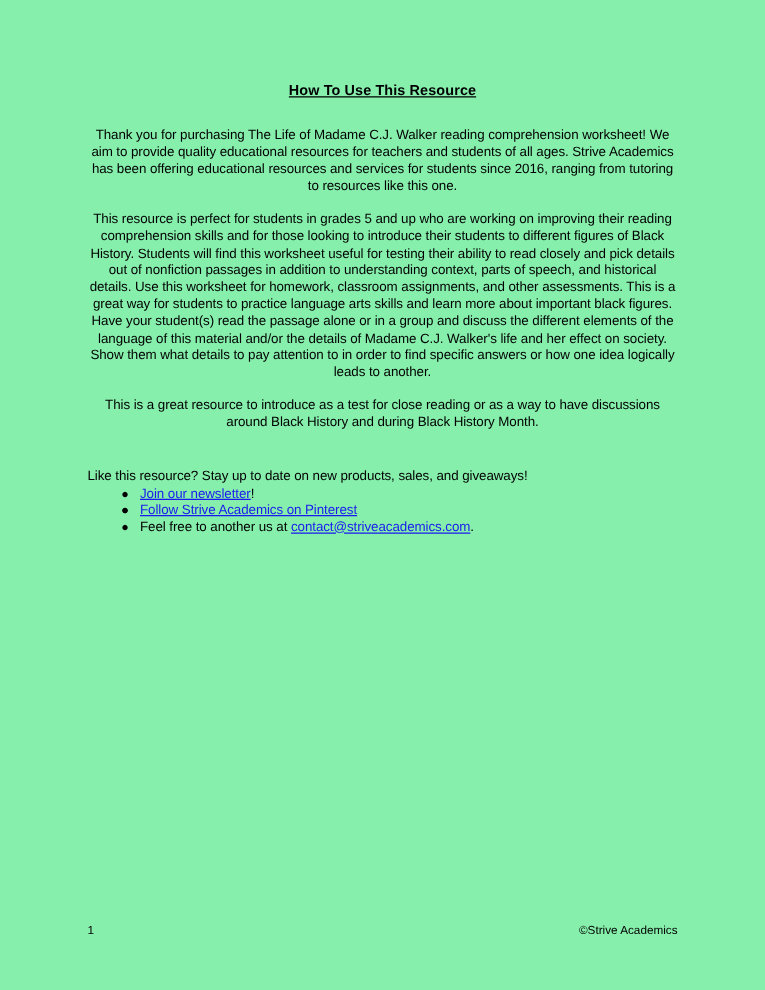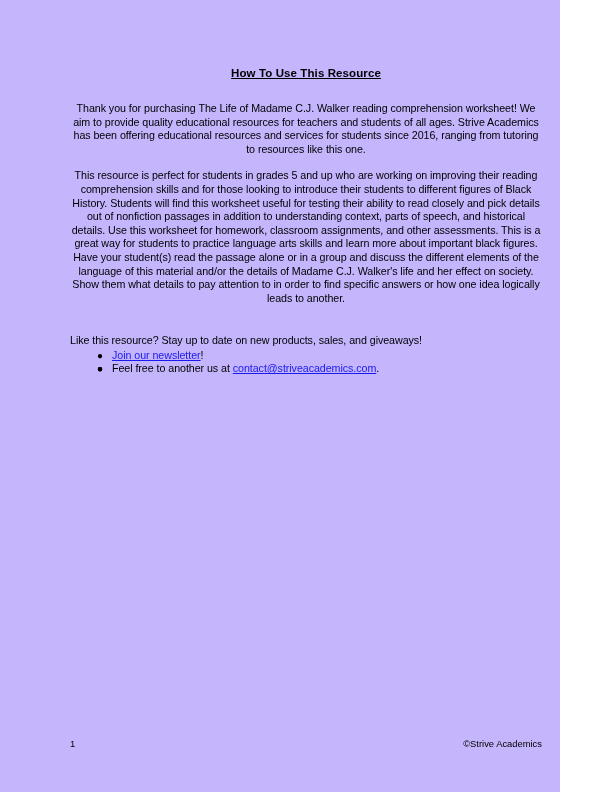--- a/index.html
+++ b/index.html
@@ -12,23 +12,23 @@
     height: 792px;
     position: relative;
     font-family: "Liberation Sans", sans-serif;
     color: #000000;
     -webkit-font-smoothing: none;
   }
   .page {
     position: absolute;
     left: 0;
     top: 0;
-    width: 560px;
+    width: 612px;
     height: 792px;
-    background: #c4b5fd;
+    background: #86efac;
     overflow: hidden;
   }
   .content {
     position: absolute;
     left: 70px;
     top: 66px;
     width: 472px;
   }
   .doc-title {
     text-align: center;
@@ -98,37 +98,38 @@
 <div class="page">
 
   <div class="content">
 
     <div class="doc-title">How To Use This Resource</div>
 
     <p class="para">Thank you for purchasing The Life of Madame C.J. Walker reading comprehension worksheet! We aim to provide quality educational resources for teachers and students of all ages. Strive Academics has been offering educational resources and services for students since 2016, ranging from tutoring to resources like this one.</p>
 
     <p class="para">This resource is perfect for students in grades 5 and up who are working on improving their reading comprehension skills and for those looking to introduce their students to different figures of Black History. Students will find this worksheet useful for testing their ability to read closely and pick details out of nonfiction passages in addition to understanding context, parts of speech, and historical details. Use this worksheet for homework, classroom assignments, and other assessments. This is a great way for students to practice language arts skills and learn more about important black figures. Have your student(s) read the passage alone or in a group and discuss the different elements of the language of this material and/or the details of Madame C.J. Walker's life and her effect on society. Show them what details to pay attention to in order to find specific answers or how one idea logically leads to another.</p>
 
+    <p class="para">This is a great resource to introduce as a test for close reading or as a way to have discussions around Black History and during Black History Month.</p>
 
     <div style="height:13px"></div>
 
     <div class="lead-in">Like this resource? Stay up to date on new products, sales, and giveaways!</div>
 
     <ul class="link-list">
 
       <li>
         <span class="bullet">●</span><span></span><a class="doc-link" href="#">Join our newsletter</a><span>!</span>
       </li>
 
       <li>
         <span class="bullet">●</span><span></span><span></span>
       </li>
 
       <li>
-        <span class="bullet">●</span><span></span><span></span>
+        <span class="bullet">●</span><span></span><a class="doc-link" href="#">Follow Strive Academics on Pinterest</a><span></span>
       </li>
 
       <li>
         <span class="bullet">●</span><span>Feel free to another us at </span><a class="doc-link" href="#">contact@striveacademics.com</a><span>.</span>
       </li>
 
     </ul>
 
   </div>
 

